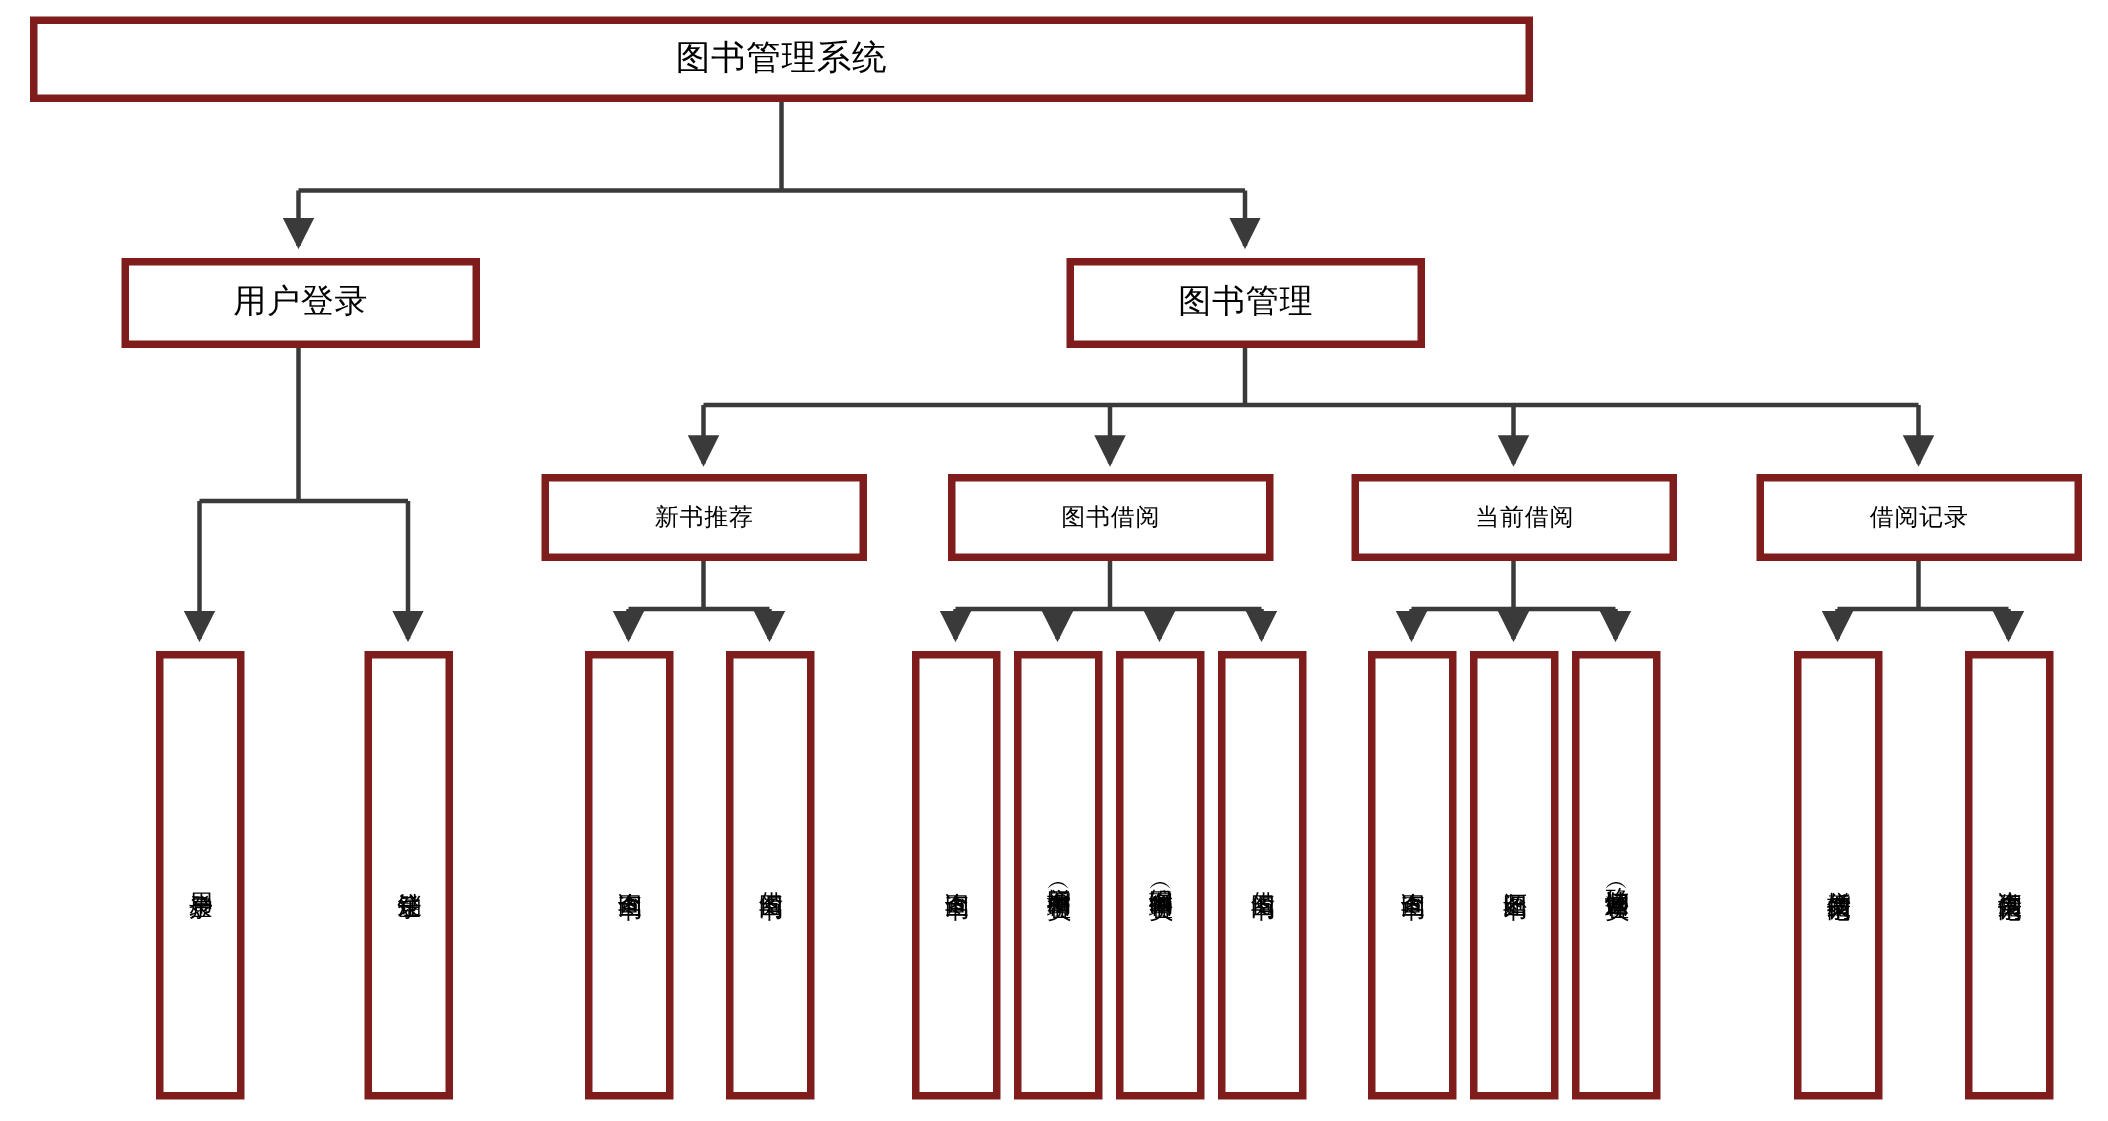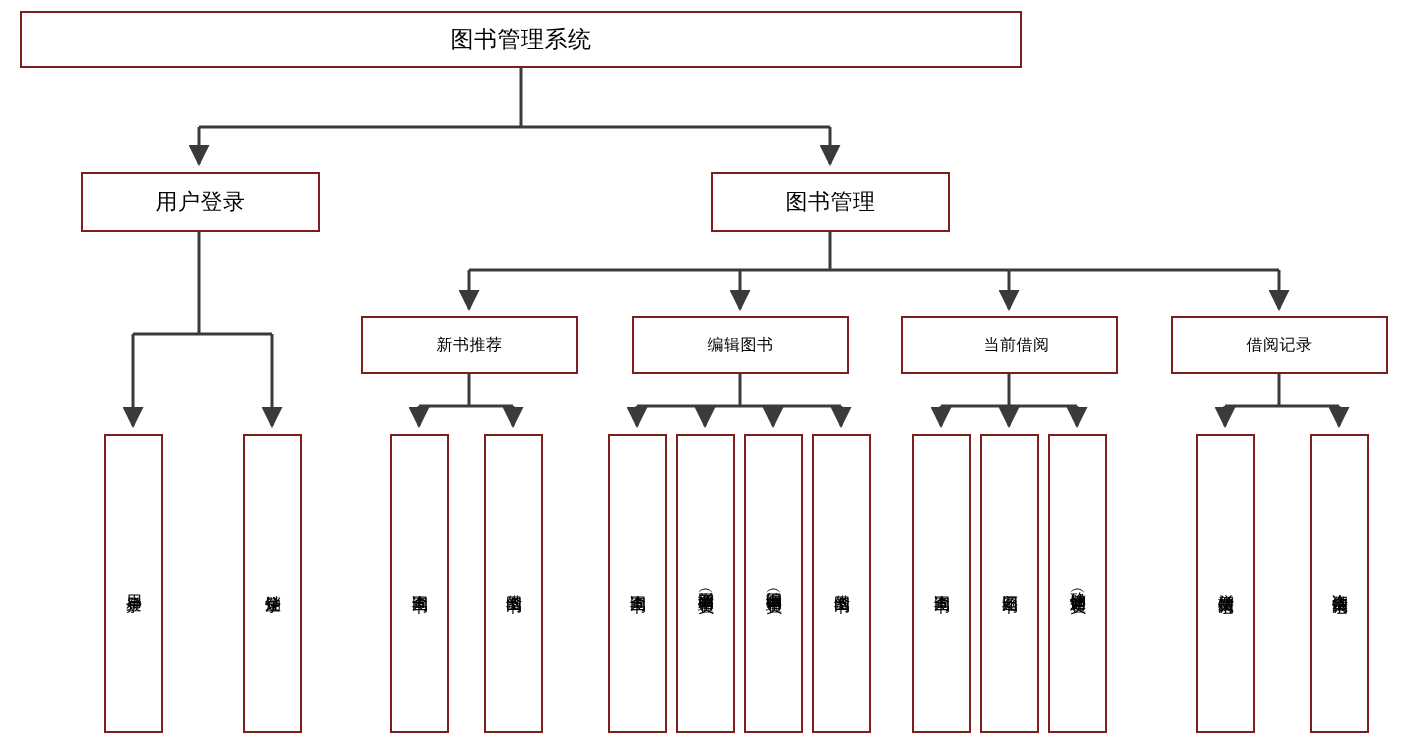--- a/index.html
+++ b/index.html
@@ -22,21 +22,21 @@
   #edge-layer {
     position: absolute;
     left: 0;
     top: 0;
     width: 1405px;
     height: 747px;
   }
   .node {
     position: absolute;
     box-sizing: border-box;
-    border: 2px solid #7f1d1d;
+    border: 5px solid #7f1d1d;
     background: #ffffff;
     color: #000000;
     display: flex;
     align-items: center;
     justify-content: center;
     text-align: center;
     z-index: 2;
   }
   .node.level0 {
     font-size: 23px;
@@ -139,21 +139,21 @@
     <span class="node-label">用户登录</span>
   </div>
   <div class="node level1" style="left:711px; top:172px; width:239px; height:60px;justify-content:center;">
     <span class="node-label">图书管理</span>
   </div>
 
   <div class="node level2" style="left:361px; top:316px; width:217px; height:58px;">
     <span class="node-label">新书推荐</span>
   </div>
   <div class="node level2" style="left:632px; top:316px; width:217px; height:58px;">
-    <span class="node-label">编辑图书</span>
+    <span class="node-label">图书借阅</span>
   </div>
   <div class="node level2" style="left:901px; top:316px; width:217px; height:58px;padding-left:14px;">
     <span class="node-label">当前借阅</span>
   </div>
   <div class="node level2" style="left:1171px; top:316px; width:217px; height:58px;">
     <span class="node-label">借阅记录</span>
   </div>
 
   <div class="node level2 vertical" style="left:104px; top:434px; width:59px; height:299px;">
     <span class="node-label">用户登录</span>

